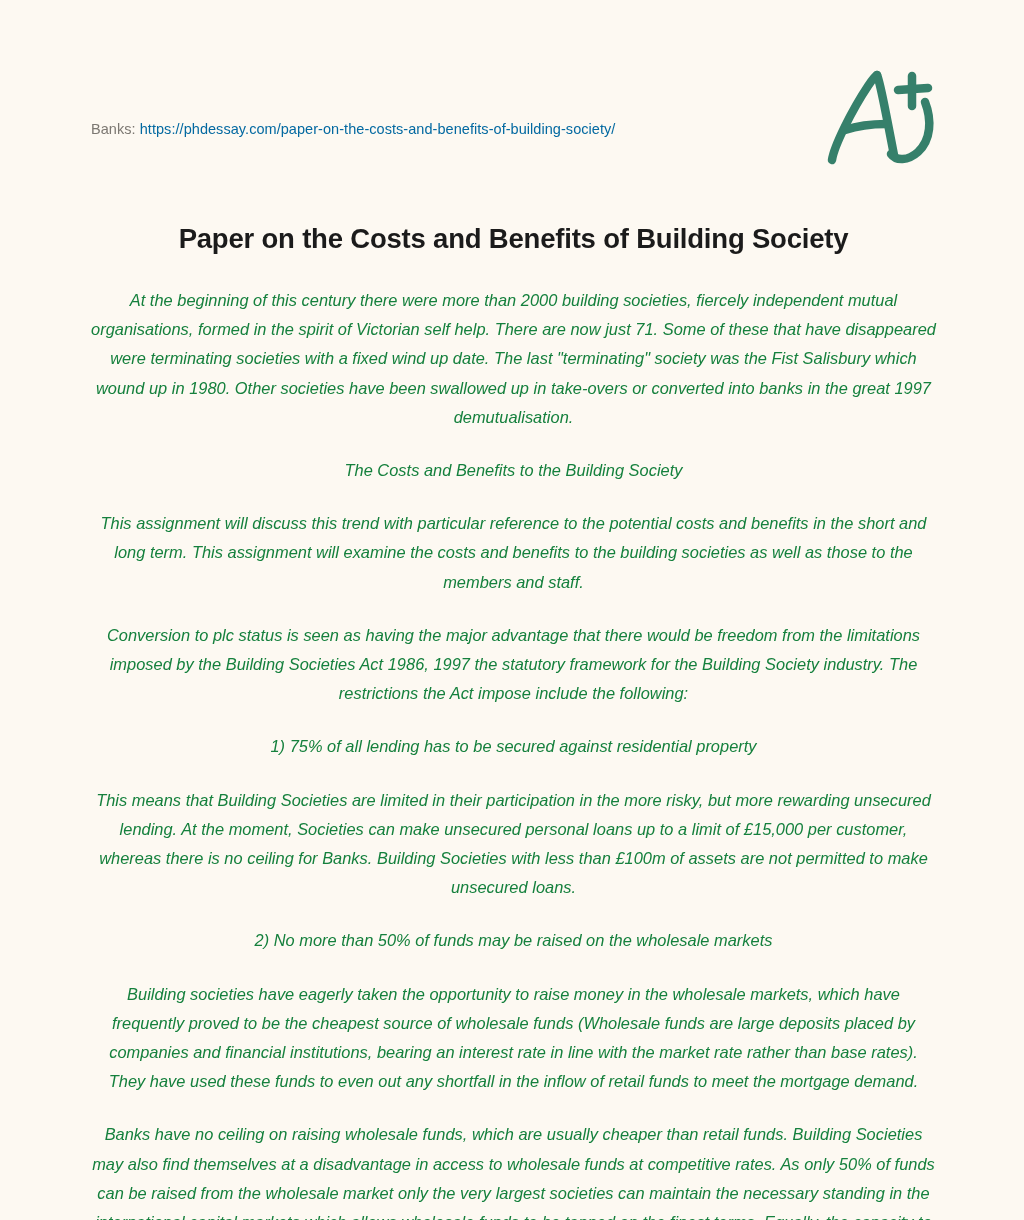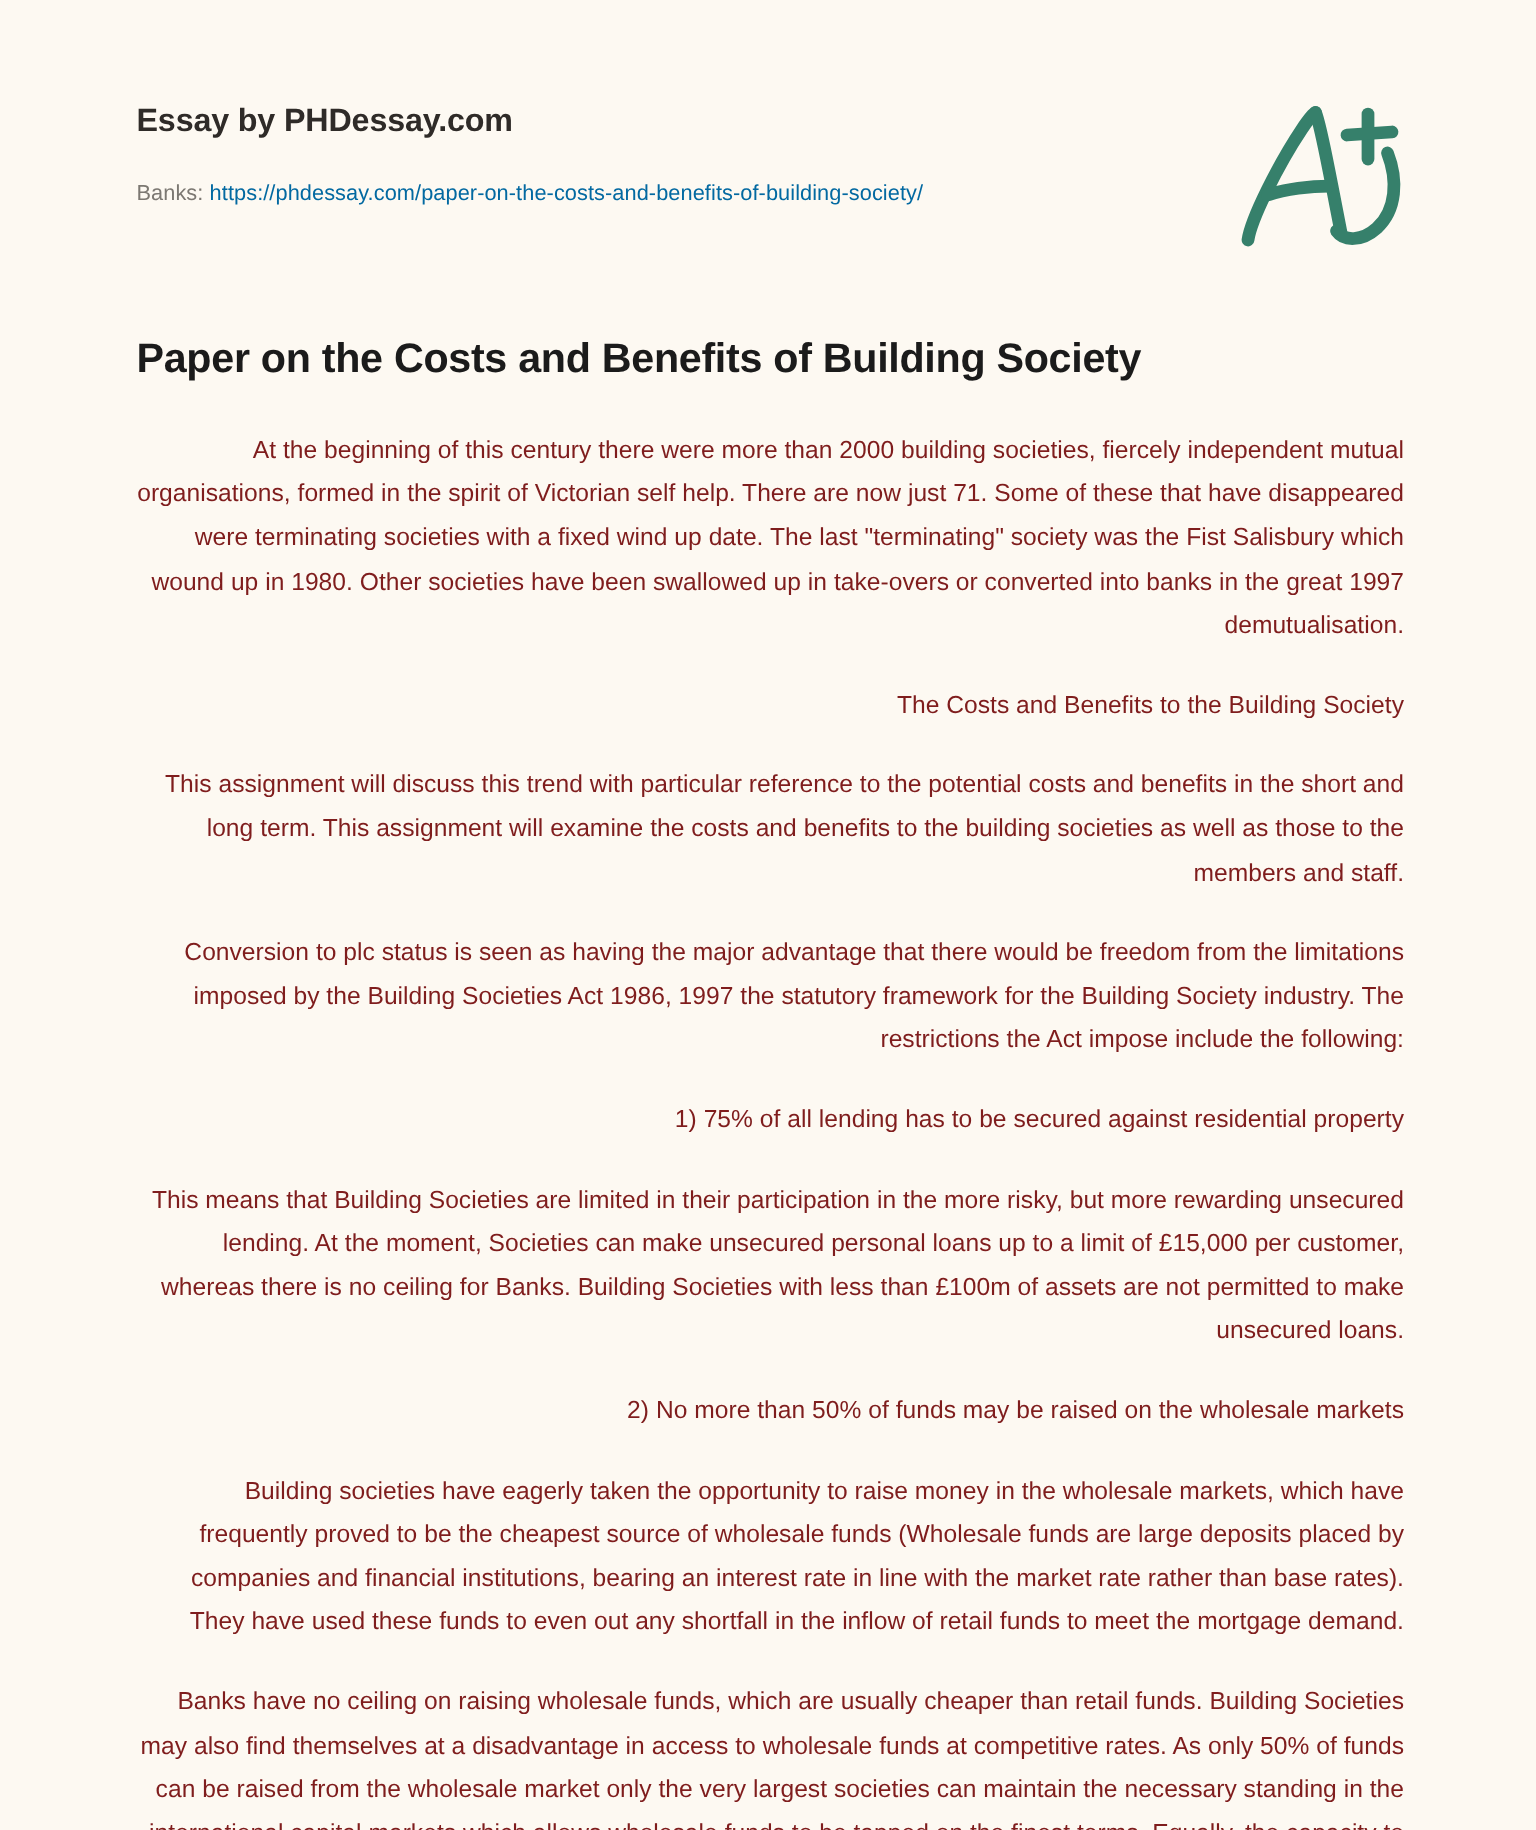--- a/index.html
+++ b/index.html
@@ -82,43 +82,44 @@
     width: 845px;
   }
 
   .article-title {
     margin: 0 0 30px 0;
     font-size: 27.5px;
     line-height: 34px;
     font-weight: bold;
     color: #1b1b1b;
     letter-spacing: -0.2px;
+    text-align: center;
   }
 
   .para {
     margin: 0 0 24px 0;
     font-size: 16.4px;
     line-height: 29.2px;
-    color: #7f1d1d;
+    color: #15803d;
     letter-spacing: 0.02px;
-    text-align: right;
+    text-align: center;
+    font-style: italic;
   }
 
   .para:last-child {
     margin-bottom: 0;
   }
 </style>
 </head>
 <body>
 
 <div class="page">
 
   <div class="header">
 
-    <div class="brand-title">Essay by PHDessay.com</div>
 
     <div class="source-line">
       <span class="source-label">Banks:</span>
       <a class="source-url" href="#">https://phdessay.com/paper-on-the-costs-and-benefits-of-building-society/</a>
     </div>
 
     <div class="logo">
       <svg viewBox="0 0 132 110" width="132" height="110" aria-hidden="true">
         <g fill="none" stroke="#36806b" stroke-width="8.5" stroke-linecap="round" stroke-linejoin="round">
 

